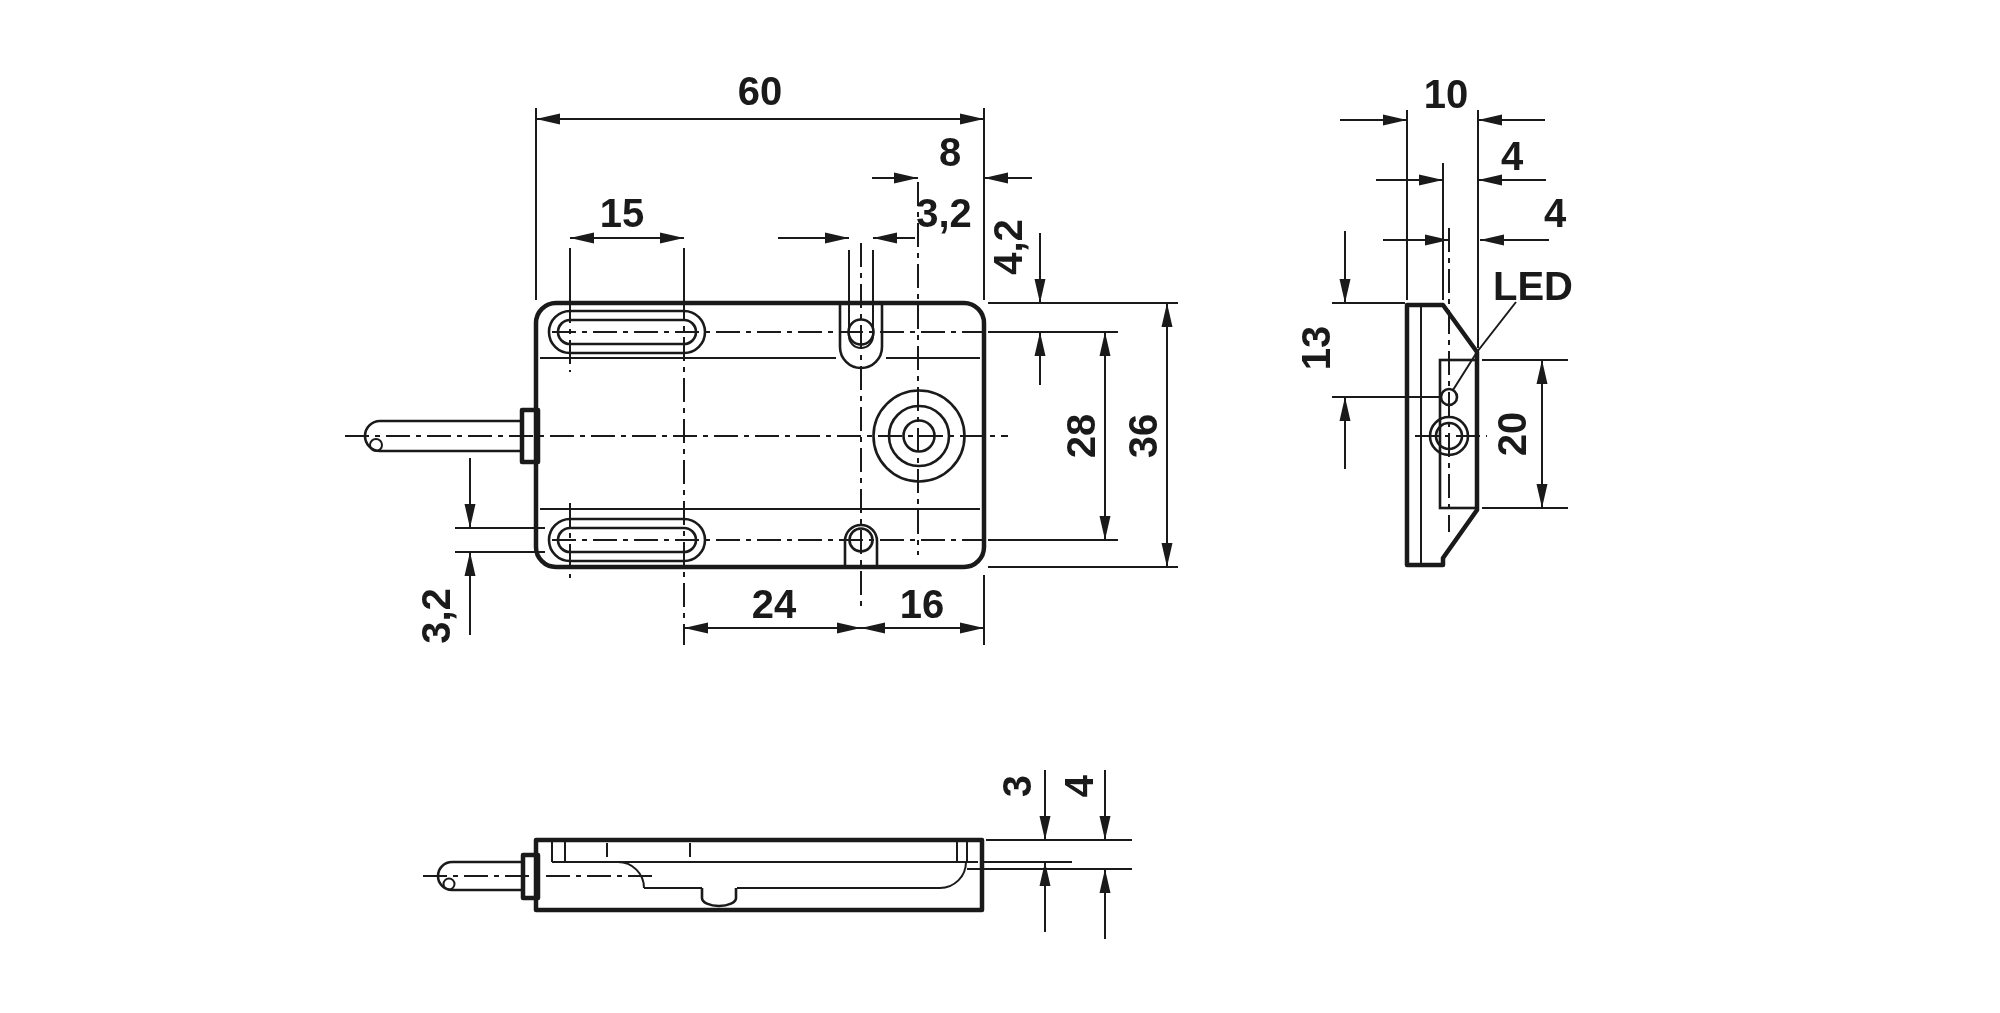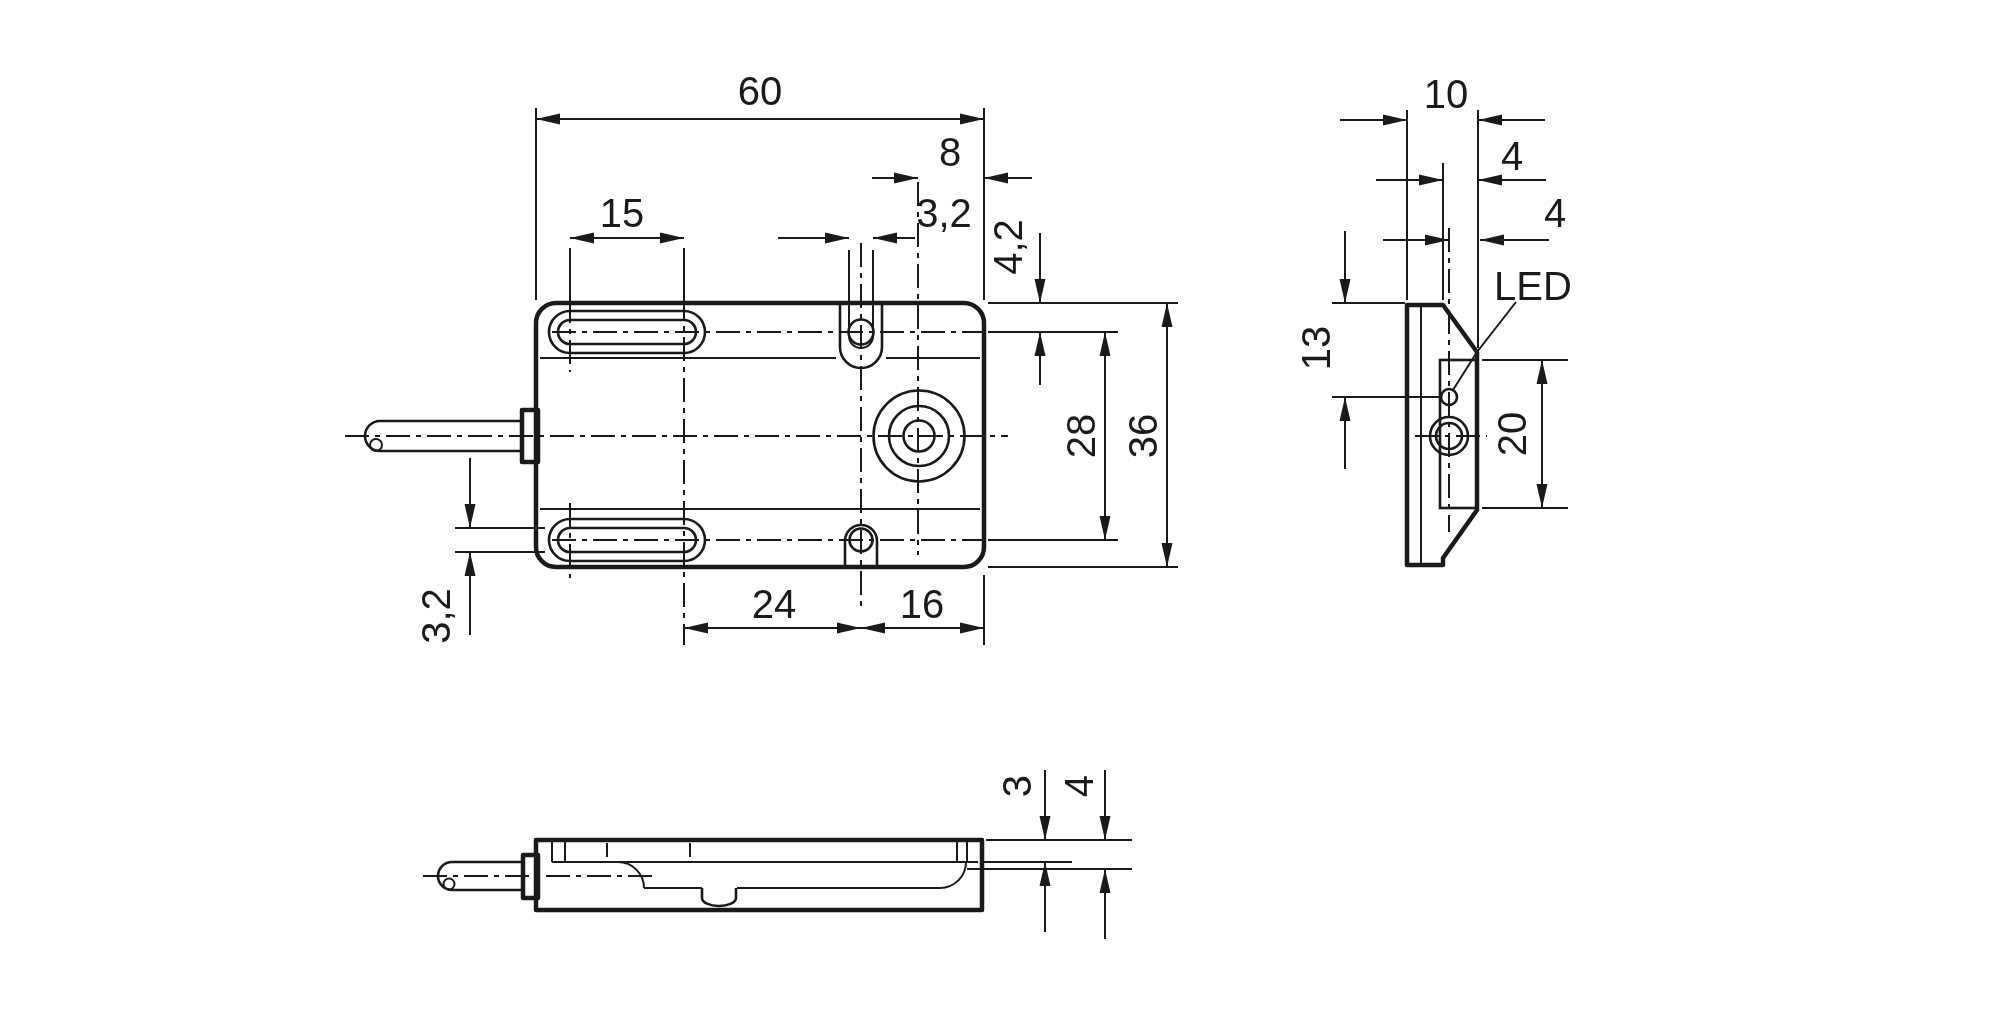--- a/index.html
+++ b/index.html
@@ -1,17 +1,17 @@
 <!DOCTYPE html>
 <html><head>
 <meta charset="utf-8">
 <style>
   html,body{margin:0;padding:0;background:#ffffff;}
   .stage{position:relative;width:2000px;height:1013px;background:#ffffff;overflow:hidden;
-         font-family:"Liberation Sans", sans-serif;}
+         font-family:"Liberation Sans", sans-serif;font-weight:bold;}
   svg{display:block;}
   .thick{stroke:#1a1a1a;stroke-width:4.5;fill:none;stroke-linejoin:round;}
   .med{stroke:#1a1a1a;stroke-width:2.6;fill:none;}
   .thin{stroke:#1a1a1a;stroke-width:2;fill:none;}
   .cl{stroke:#1a1a1a;stroke-width:2;fill:none;stroke-dasharray:24 6 5 6;}
   .arr{fill:#1a1a1a;stroke:none;}
   text{fill:#1a1a1a;font-family:"Liberation Sans", sans-serif;font-size:40px;}
 </style>
 </head>
 <body>

